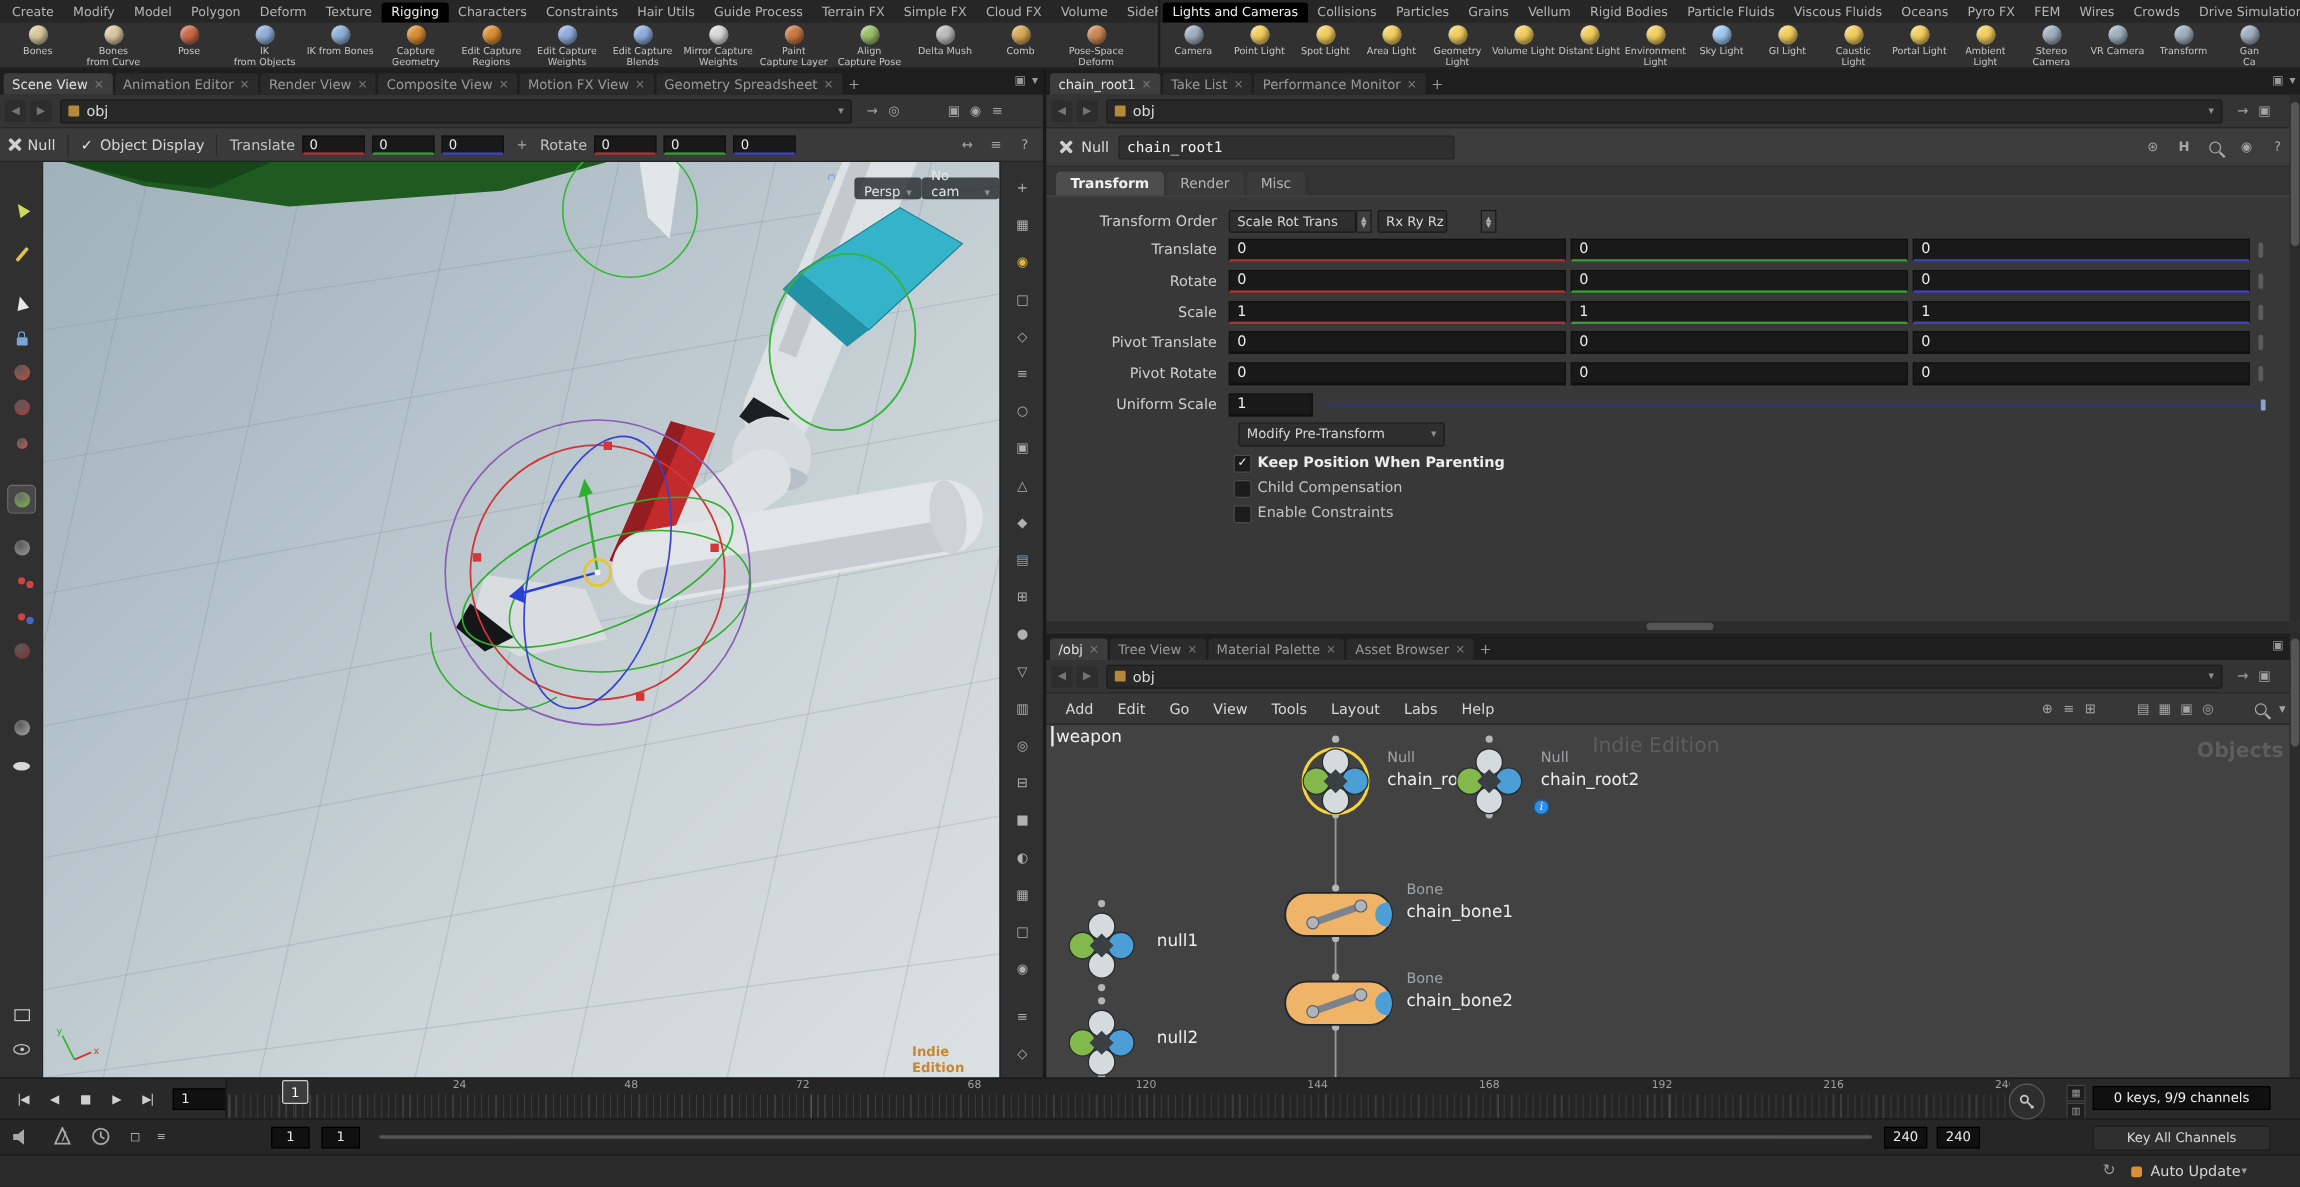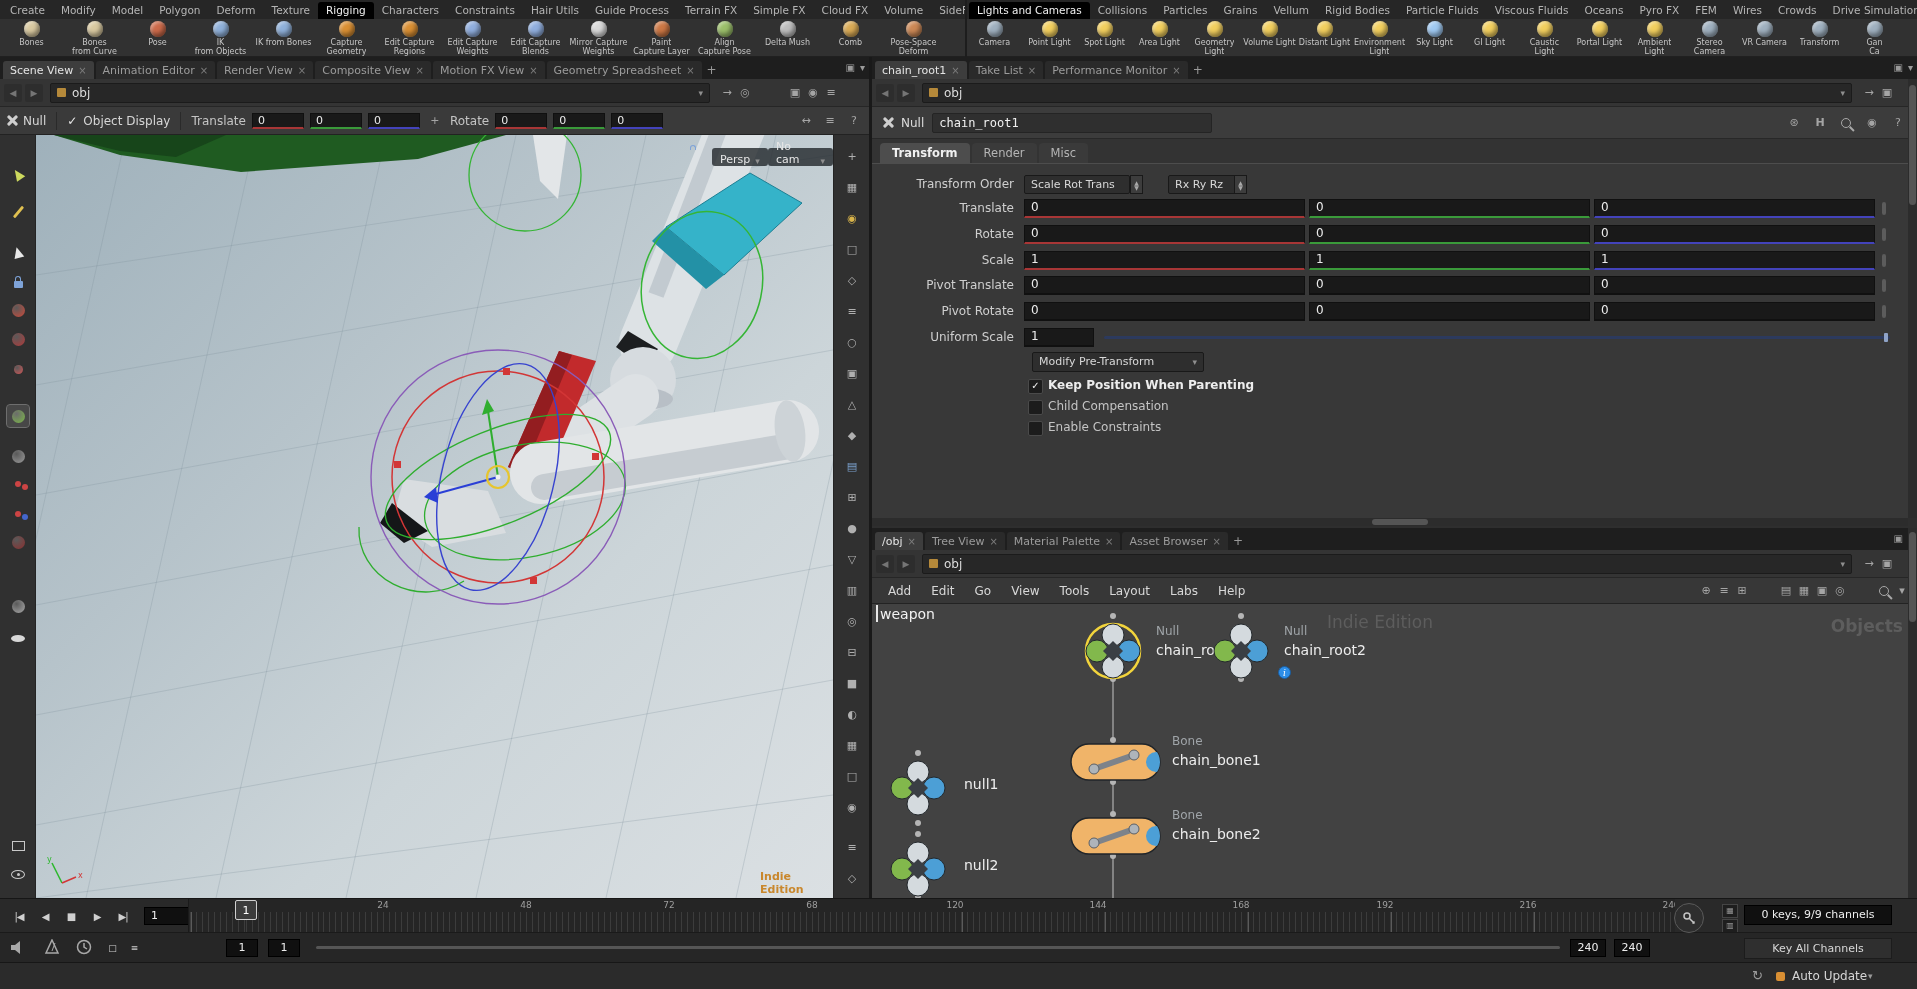--- a/index.html
+++ b/index.html
@@ -594,21 +594,21 @@
     <div class="pmtab">Misc</div>
   </div>
   <div id="pm-body">
 
     <div class="plabel" style="left:0;top:11px">Transform Order</div>
     <div class="pdd" style="left:152px;top:11px;width:106px">Scale Rot Trans</div>
     <div class="spin" style="left:258px;top:11px">
         <span>▲</span>
         <span>▼</span>
       </div>
-    <div class="pdd" style="left:296px;top:11px;width:71px">Rx Ry Rz</div>
+    <div class="pdd" style="left:276px;top:11px;width:58px">Rx Ry Rz</div>
     <div class="spin" style="left:362px;top:11px">
         <span>▲</span>
         <span>▼</span>
       </div>
 
     <div class="plabel" style="left:0;top:35px">Translate</div>
     <div class="pfield fx" style="left:152px;top:35px">0</div>
     <div class="pfield fy" style="left:437px;top:35px">0</div>
     <div class="pfield fz" style="left:722px;top:35px">0</div>
     <div class="rowslider" style="left:1010px;top:38px"></div>

